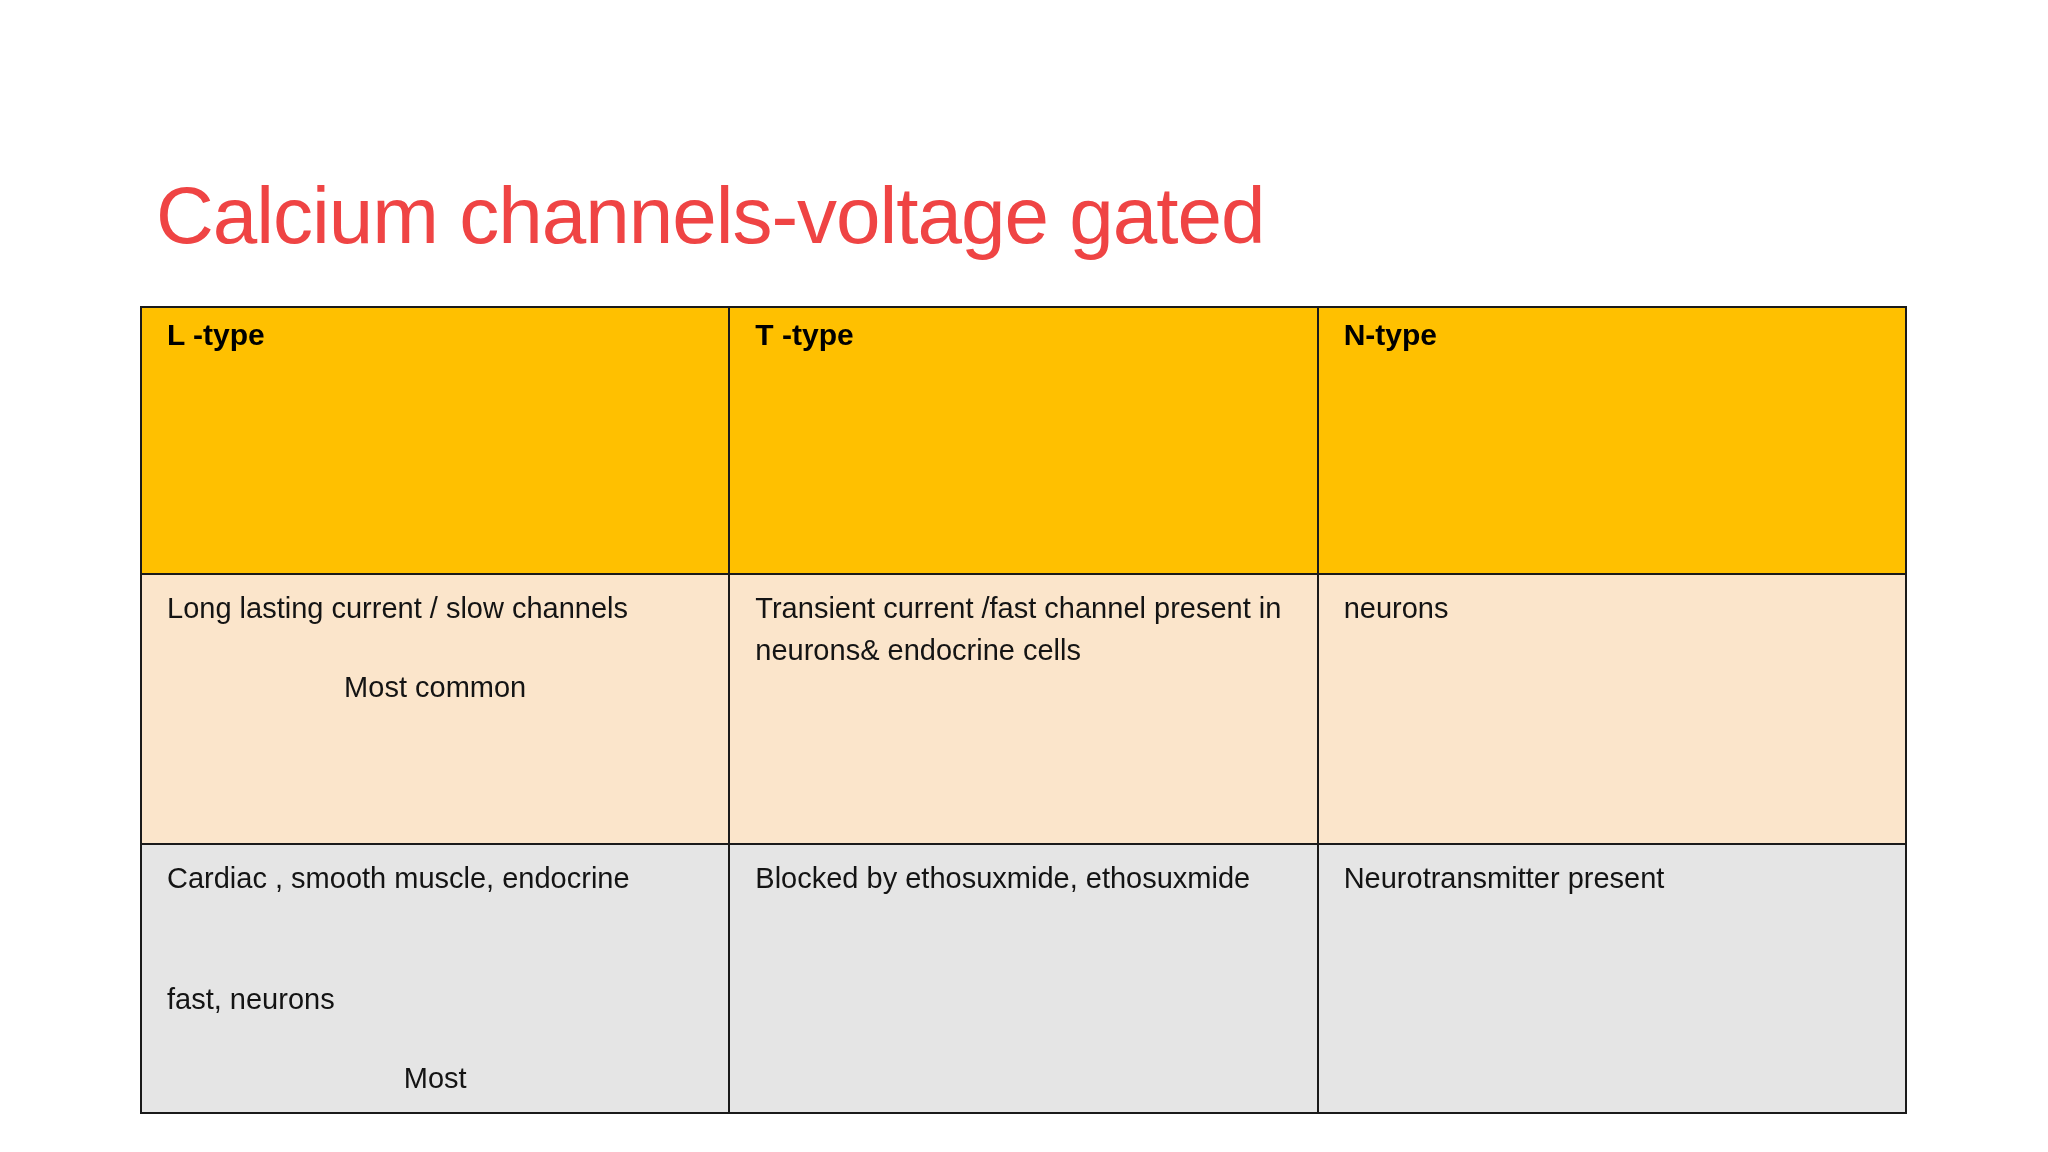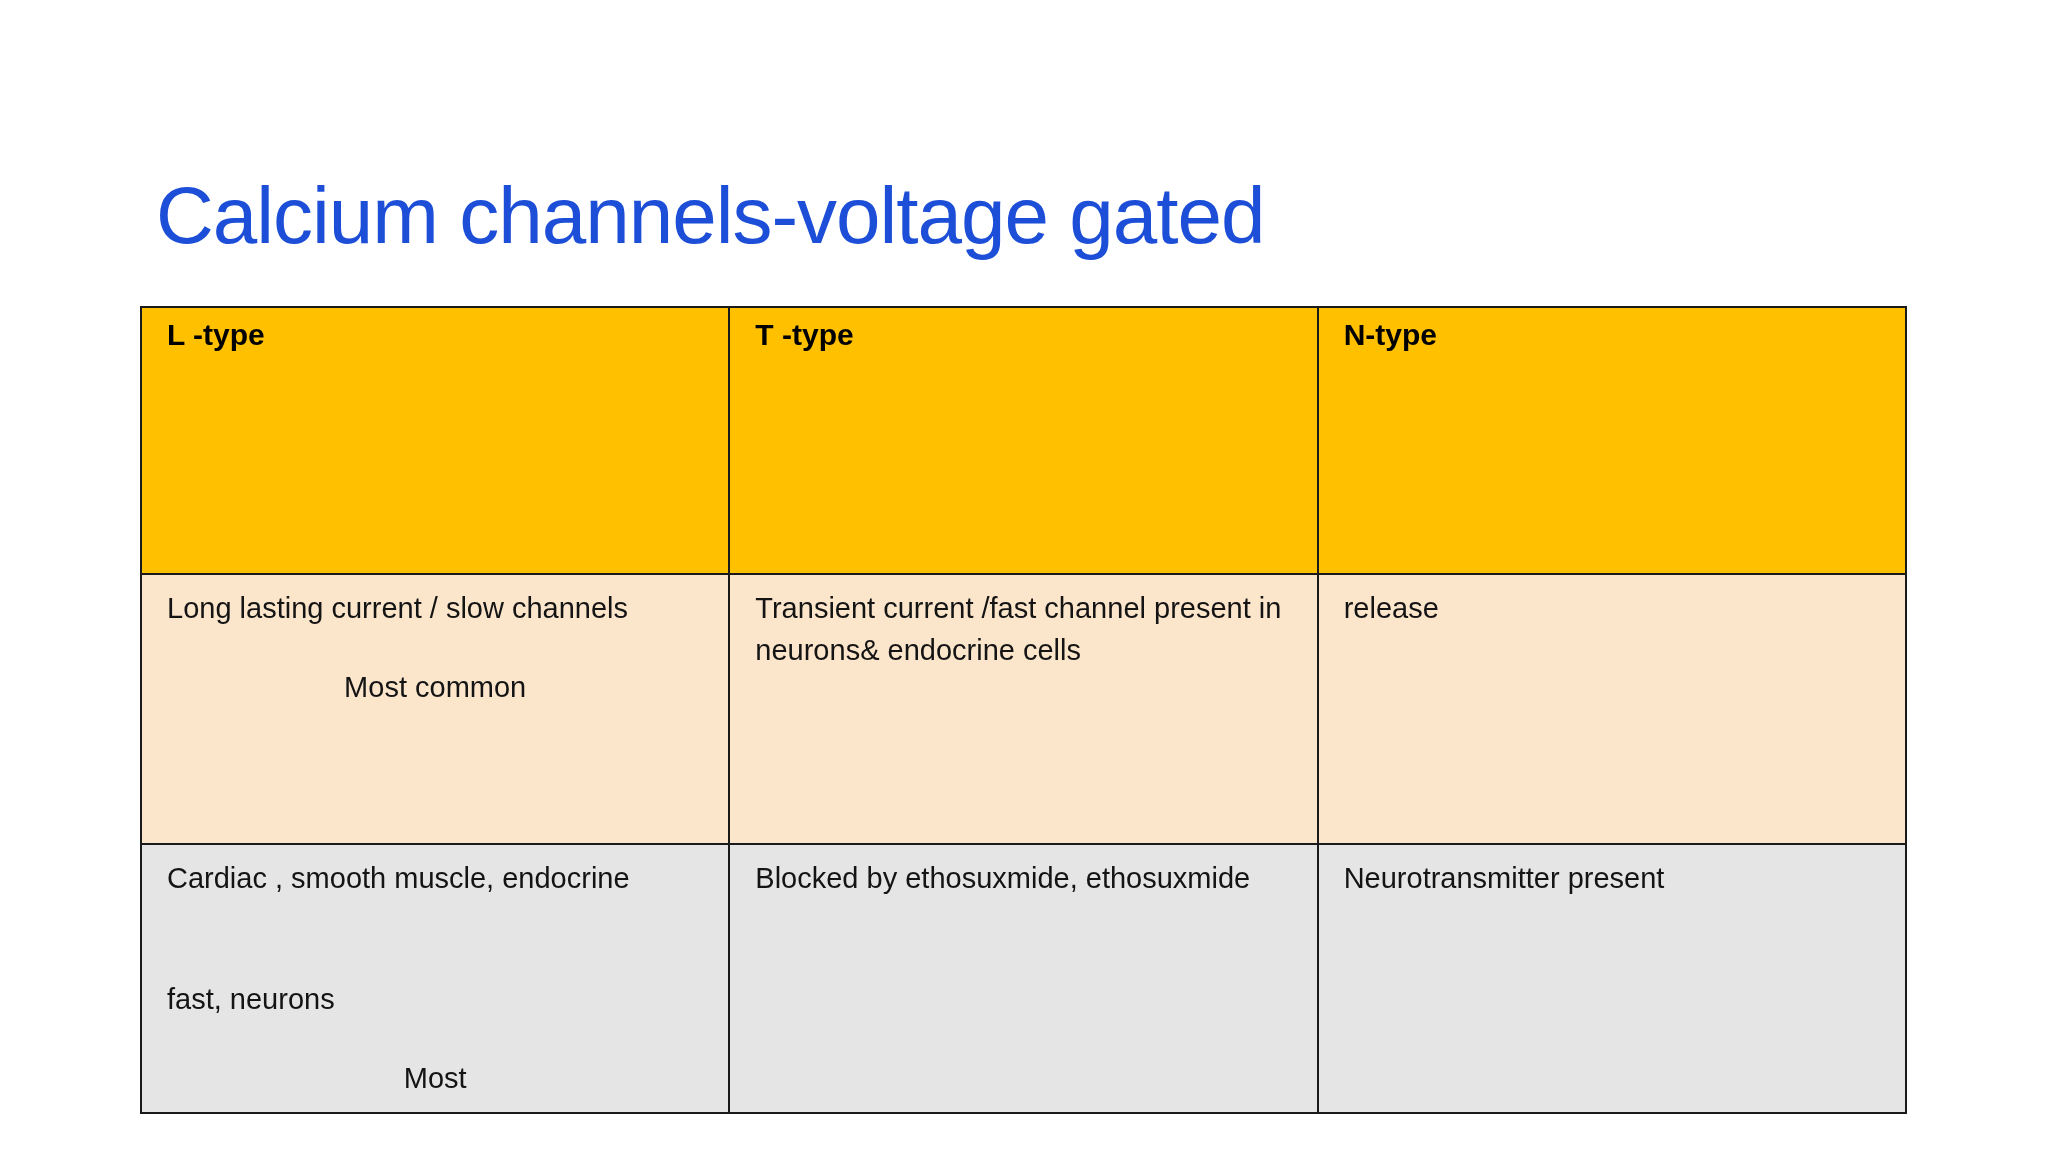--- a/index.html
+++ b/index.html
@@ -17,21 +17,21 @@
     color: #111111;
   }
   .slide-title {
     position: absolute;
     left: 156px;
     top: 112px;
     width: 1760px;
     font-size: 80px;
     font-weight: 400;
     letter-spacing: -1px;
-    color: #1d4ed8;
+    color: #ef4444;
     line-height: 1.25;
     white-space: nowrap;
   }
   table.channels {
     position: absolute;
     left: 140px;
     top: 306px;
     width: 1767px;
     height: 748px;
     border-collapse: collapse;
@@ -91,21 +91,21 @@
 
       <tr class="body-row-1">
         <td>
           <p>Long lasting current / slow channels</p>
           <p class="gap-lg">Most common</p>
         </td>
         <td>
           <p>Transient current /fast channel present in neurons&amp; endocrine cells</p>
         </td>
         <td>
-          <p>release</p>
+          <p>neurons</p>
         </td>
       </tr>
 
       <tr class="body-row-2">
         <td>
           <p>Cardiac , smooth muscle, endocrine</p>
           <p class="gap-xl">fast, neurons</p>
           <p class="gap-lg">Most</p>
         </td>
         <td>

